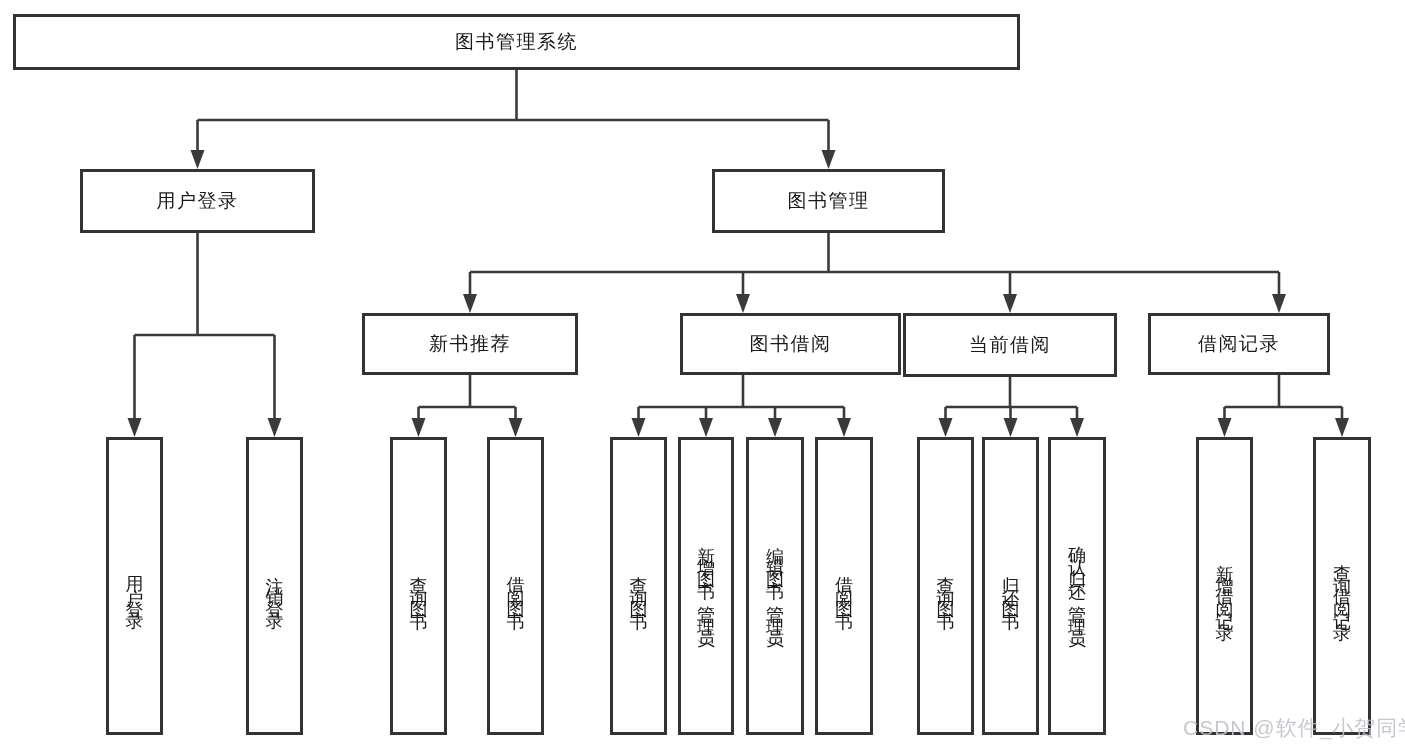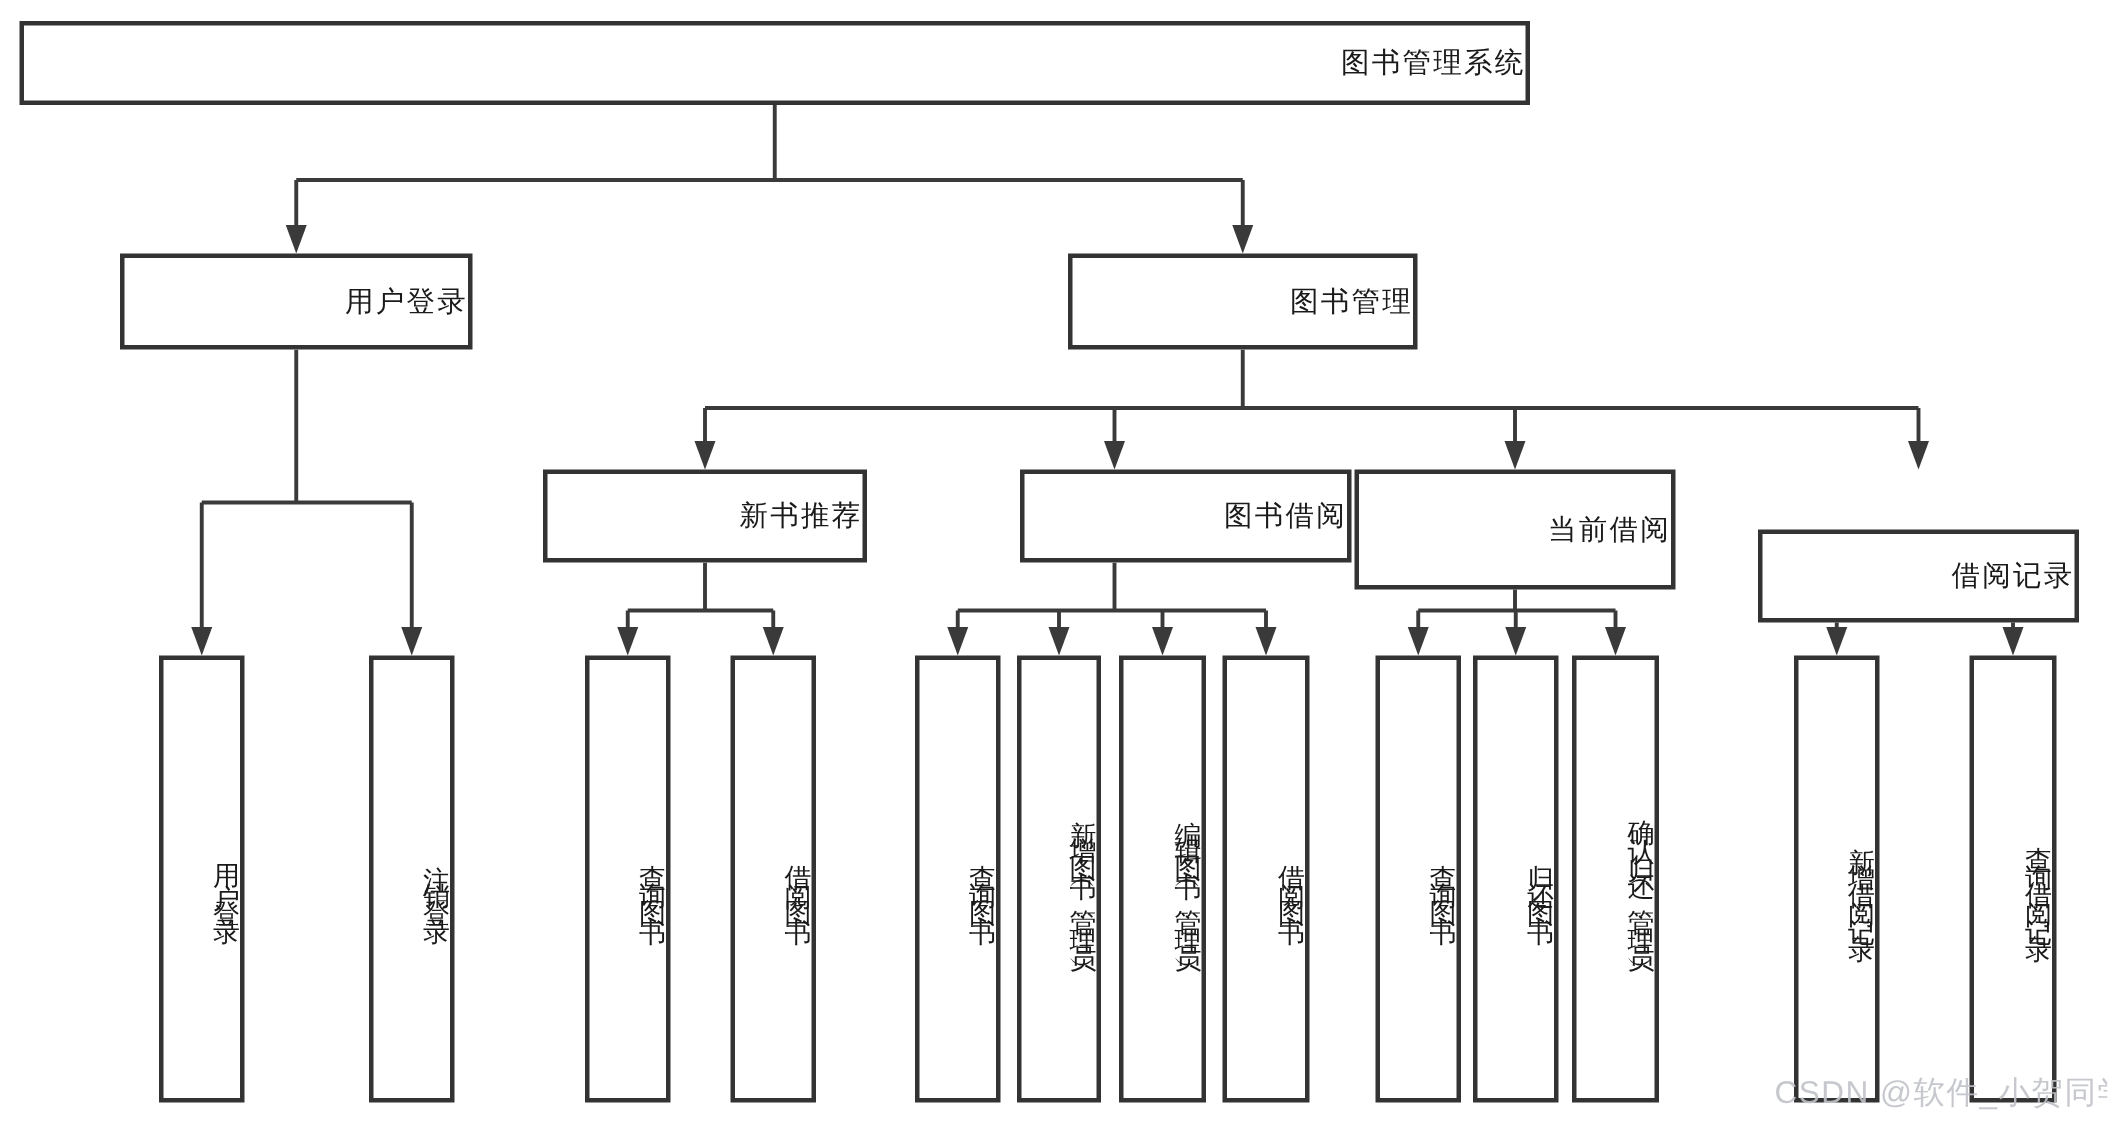--- a/index.html
+++ b/index.html
@@ -8,36 +8,36 @@
     background:var(--background,#ffffff);
     font-family:"Liberation Sans","DejaVu Sans",sans-serif;
     color:var(--text,#1a1a1a);
   }
   .connectors{position:absolute;left:0;top:0;width:1405px;height:747px;}
   .connectors line{stroke:var(--line,#3a3a3a);stroke-width:2.6;}
   .connectors polygon{fill:var(--line,#3a3a3a);}
   .node{
     position:absolute;box-sizing:border-box;background:#fff;
     border:3px solid var(--box-border,#333333);
-    display:flex;align-items:center;justify-content:flex-end;
+    display:flex;align-items:center;justify-content:center;
   }
   .h-label{font-size:19px;letter-spacing:1.5px;white-space:nowrap;}
   .leaf{width:57px;top:437px;height:298px;}
   .v-label{
     writing-mode:vertical-rl;text-orientation:mixed;
     font-size:18px;letter-spacing:12px;line-height:1;white-space:nowrap;
   }
   
   .n-root   {left:13px;  top:14px;  width:1007px;height:56px;}
   .n-login  {left:80px;  top:169px; width:235px; height:64px;}
   .n-mgmt   {left:712px; top:169px; width:233px; height:64px;}
   .n-rec    {left:362px; top:313px; width:216px; height:62px;}
   .n-borrow {left:633px; top:313px; width:221px; height:62px;margin-left:47px;}
-  .n-current{left:903px; top:313px; width:214px; height:80px;}
-  .n-record {left:1172px;top:313px; width:214px; height:62px;margin-top:40px;}
+  .n-current{left:903px; top:313px; width:214px; height:64px;}
+  .n-record {left:1148px;top:313px; width:182px; height:62px;}
   .l-user  {left:106px;} .l-logout{left:246px;}
   .l-rec-q {left:390px;} .l-rec-b {left:487px;}
   .l-bb-q  {left:610px;} .l-bb-a  {left:678px;width:56px;}
   .l-bb-e  {left:746px;width:58px;} .l-bb-b{left:815px;width:58px;}
   .l-cb-q  {left:917px;} .l-cb-r  {left:982px;} .l-cb-c{left:1048px;width:58px;}
   .l-br-a  {left:1196px;} .l-br-q {left:1313px;width:58px;}
   .watermark{
     position:absolute;left:1183px;top:714px;z-index:5;
     font-size:21px;letter-spacing:1px;white-space:nowrap;
     color:var(--watermark,#bfbfbf);opacity:.9;

